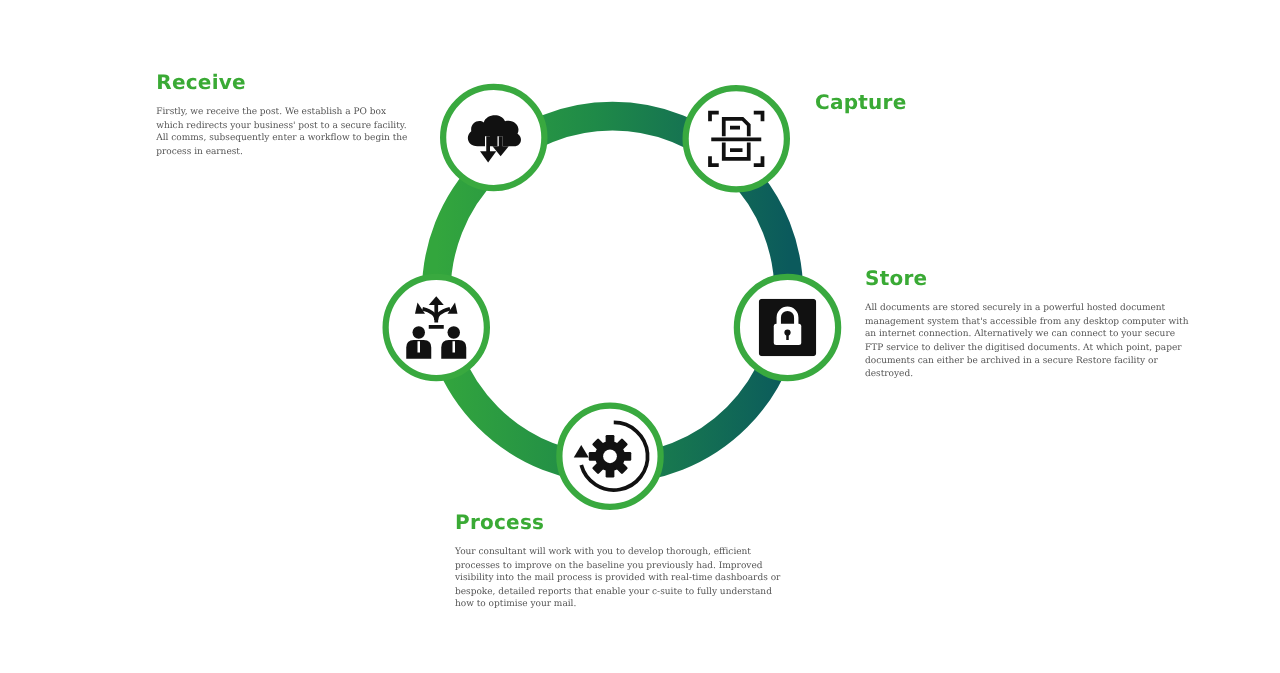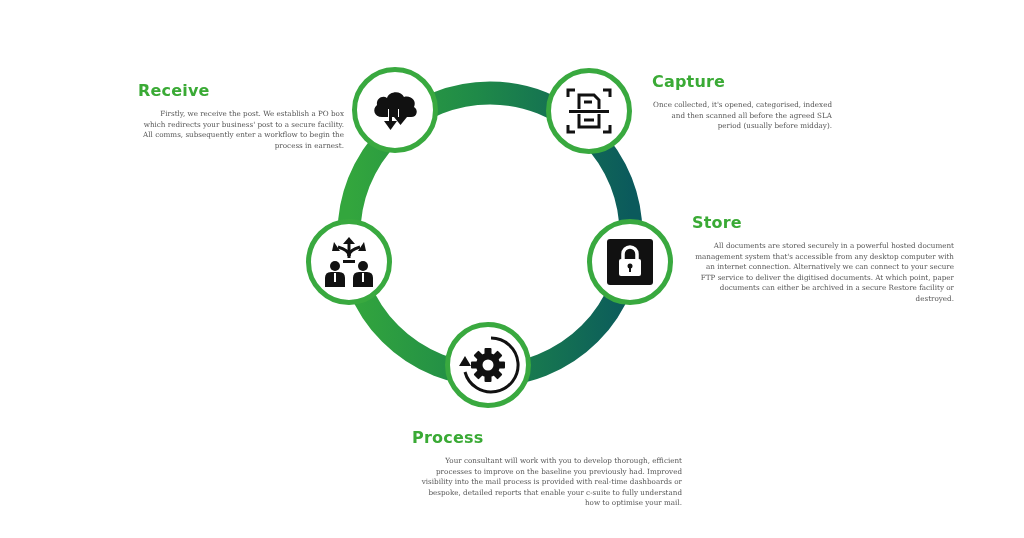--- a/index.html
+++ b/index.html
@@ -6,21 +6,21 @@
     body { width: 1024px; height: 538px; position: relative; overflow: hidden;
            font-family: "DejaVu Serif", "Liberation Serif", serif; }
     .ring-svg { position: absolute; left: 0; top: 0; width: 1024px; height: 538px; }
     .node { position: absolute; width: 86px; height: 86px; border-radius: 50%;
             background: #ffffff; border: 5px solid #39a93f; box-sizing: border-box;
             display: flex; align-items: center; justify-content: center; }
     .node svg { display: block; }
     .step { position: absolute; }
     .step h2 { margin: 0 0 9px 0; font-family: "DejaVu Sans", "Liberation Sans", sans-serif;
                font-size: 16px; font-weight: bold; color: #3aaa35; letter-spacing: 0.2px; }
-    .step p { margin: 0; font-size: 7.2px; line-height: 10.6px; color: #555555; text-align: right; }
+    .step p { margin: 0; font-size: 7.2px; line-height: 10.6px; color: #555555; }
   </style>
 </head>
 <body>
 
 <svg class="ring-svg" viewBox="0 0 1024 538">
   <defs>
     <linearGradient id="ringGrad" x1="0" y1="0" x2="1" y2="0">
       <stop offset="0%" stop-color="#33a63d"></stop>
       <stop offset="45%" stop-color="#1f8a48"></stop>
       <stop offset="100%" stop-color="#0b5a5c"></stop>
@@ -95,34 +95,33 @@
     <rect x="20" y="24" width="12" height="3" fill="#111"></rect>
     <circle cx="12" cy="30" r="5" fill="#111"></circle>
     <path d="M2 51 V42 Q2 36 8 36 H16 Q22 36 22 42 V51 Z" fill="#111"></path>
     <rect x="11" y="37" width="2" height="9" fill="#fff"></rect>
     <circle cx="40" cy="30" r="5" fill="#111"></circle>
     <path d="M30 51 V42 Q30 36 36 36 H44 Q50 36 50 42 V51 Z" fill="#111"></path>
     <rect x="39" y="37" width="2" height="9" fill="#fff"></rect>
   </svg>
 </div>
 
-<div class="step" style="left:125px; top:81px; width:215px;margin-left:13px;">
+<div class="step" style="left:125px; top:56px; width:215px;">
   <h2>Receive</h2>
   <p style="width:206px;">Firstly, we receive the post. We establish a PO box which redirects your business' post to a secure facility. All comms, subsequently enter a workflow to begin the process in earnest.</p>
 </div>
 
 <div class="step" style="left:652px; top:72px; width:190px;">
   <h2>Capture</h2>
-  <p style="width:180px;">Once collected, it's opened, categorised, indexed and then scanned all before the agreed SLA period (usually before midday).</p>
 </div>
 
 <div class="step" style="left:692px; top:213px; width:270px;">
   <h2>Store</h2>
   <p style="width:262px;">All documents are stored securely in a powerful hosted document management system that's accessible from any desktop computer with an internet connection. Alternatively we can connect to your secure FTP service to deliver the digitised documents. At which point, paper documents can either be archived in a secure Restore facility or destroyed.</p>
 </div>
 
-<div class="step" style="left:364px; top:428px; width:280px;margin-left:48px;">
+<div class="step" style="left:364px; top:408px; width:280px;">
   <h2>Process</h2>
   <p style="width:270px;">Your consultant will work with you to develop thorough, efficient processes to improve on the baseline you previously had. Improved visibility into the mail process is provided with real-time dashboards or bespoke, detailed reports that enable your c-suite to fully understand how to optimise your mail.</p>
 </div>
 
 <div class="step" style="left:82px; top:213px; width:210px;">
 </div>
 
 </body></html>

